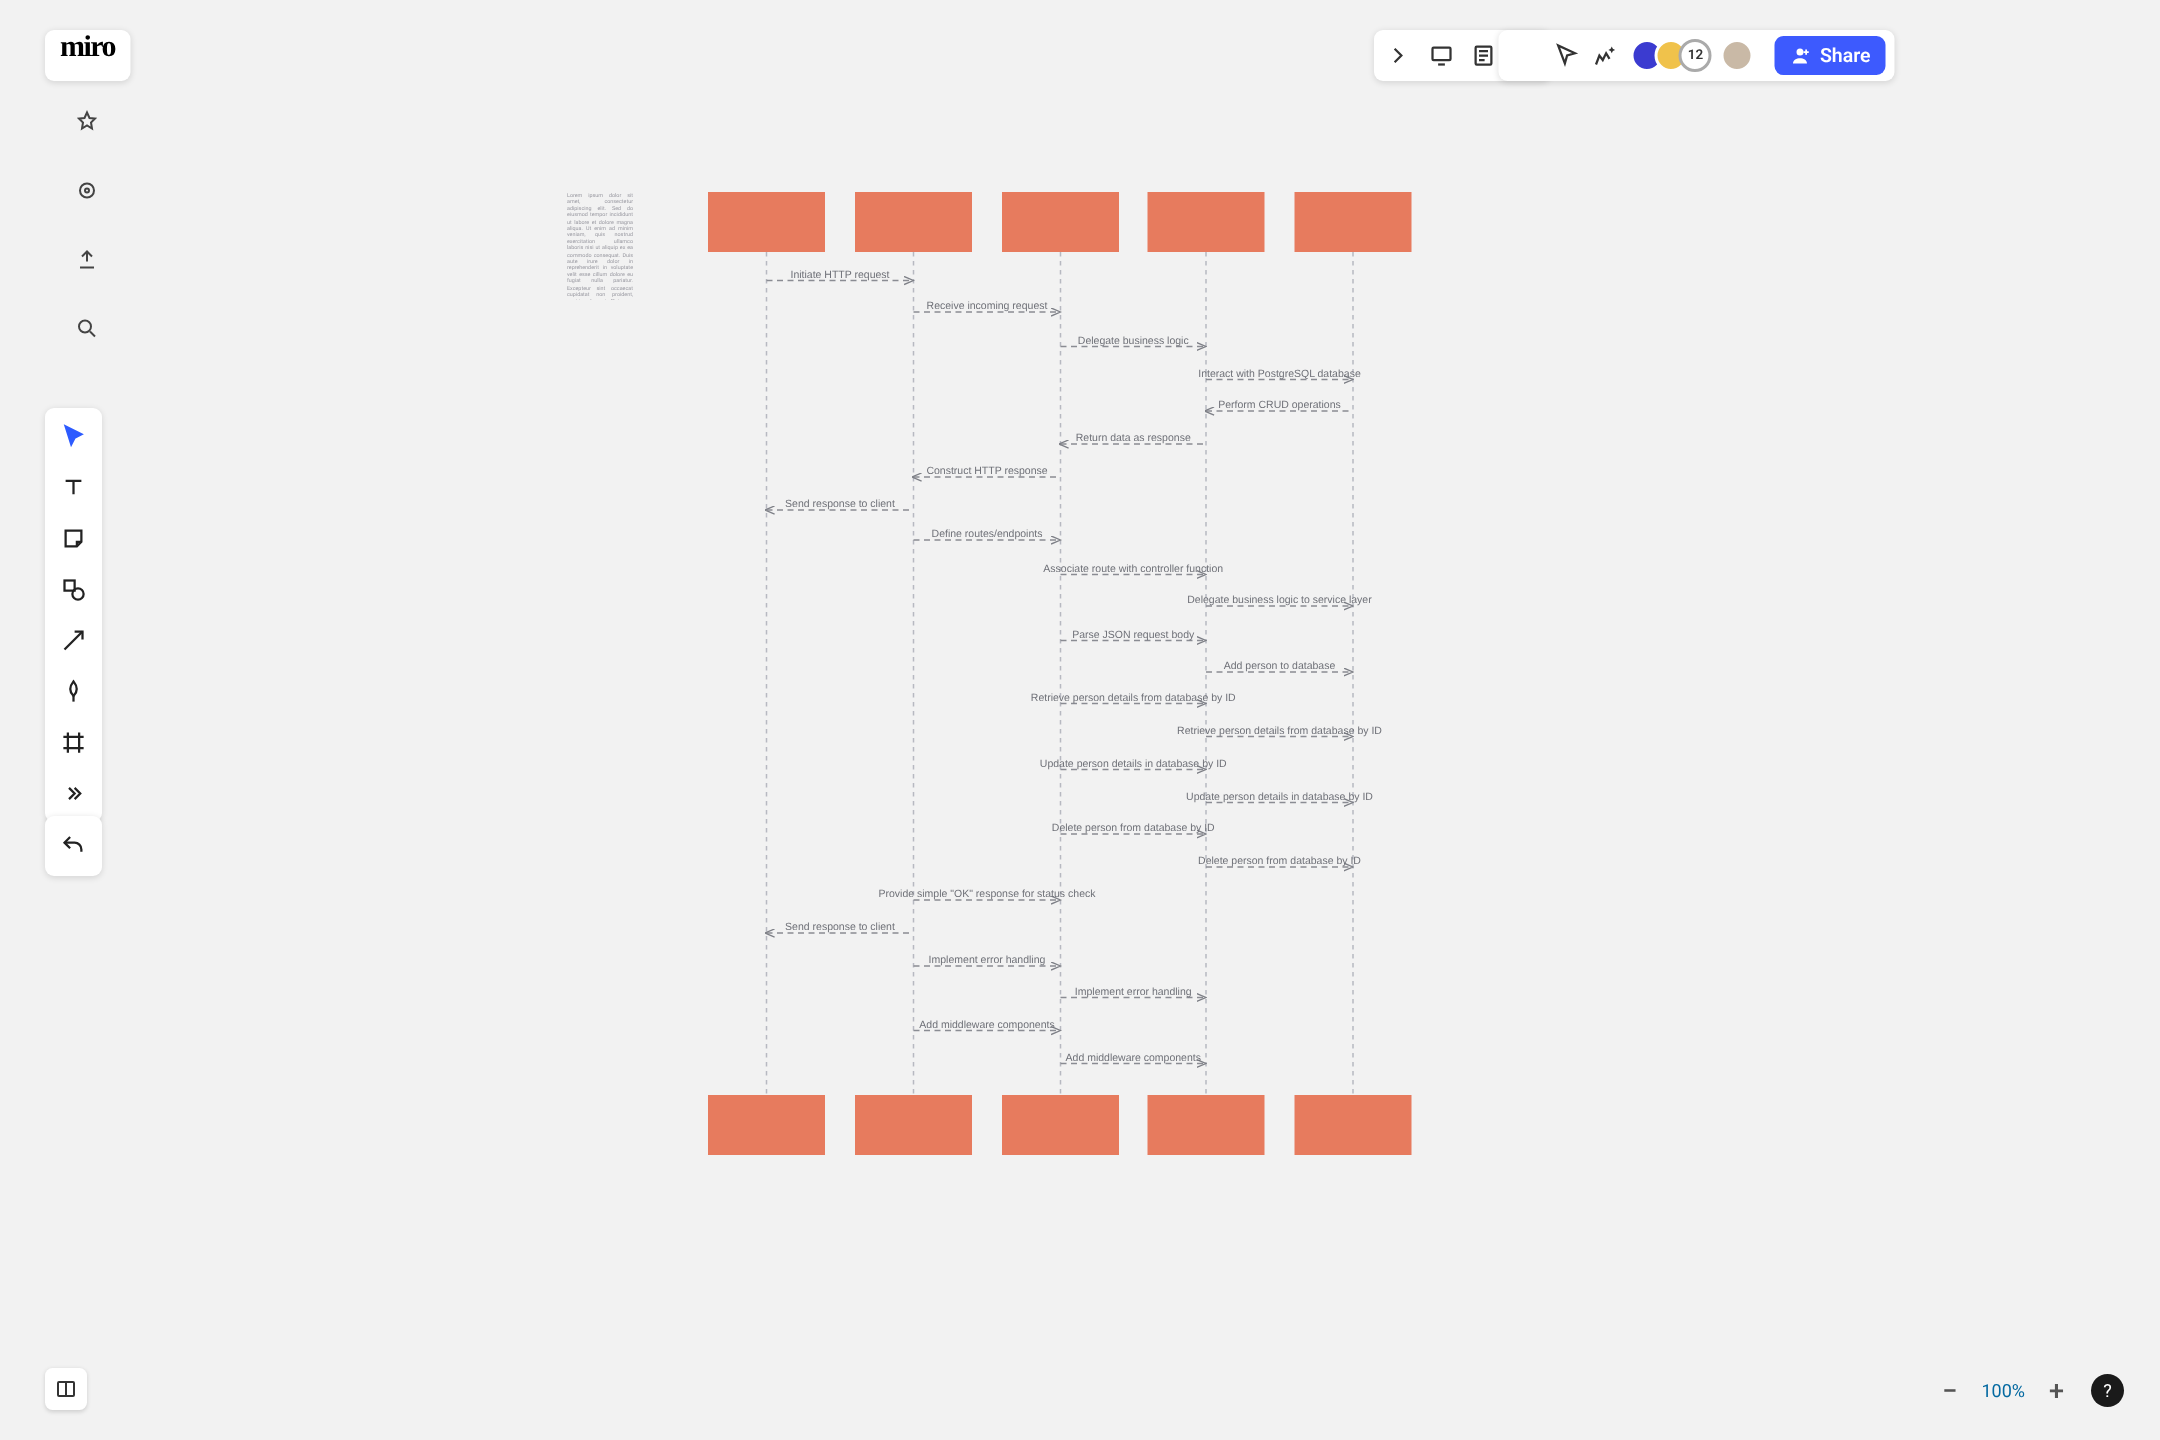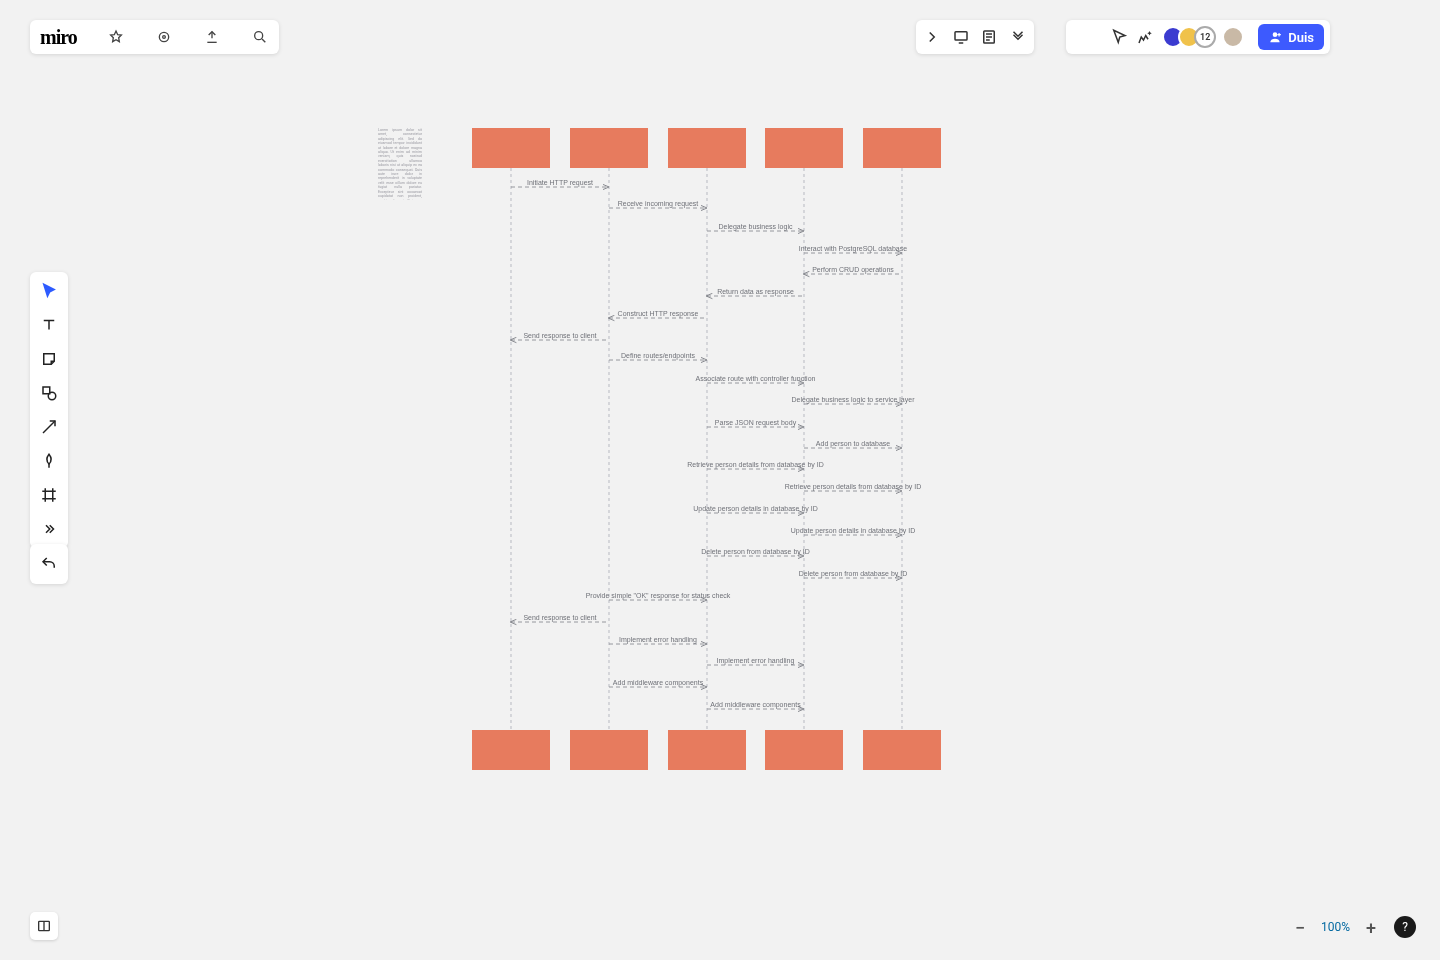--- a/index.html
+++ b/index.html
@@ -6,35 +6,36 @@
   html, body { width: 1440px; height: 960px; overflow: hidden; font-family: -apple-system, BlinkMacSystemFont, "Segoe UI", Roboto, Helvetica, Arial, sans-serif; }
   body { background: #f2f2f2; position: relative; }
 
   
   .logo-bar {
     position: absolute; top: 20px; left: 30px;
     height: 34px; display: flex; align-items: center;
     background: #fff; border-radius: 6px; padding: 0 10px;
     box-shadow: 0 1px 4px rgba(0,0,0,.12);
     gap: 30px;
+    flex-direction: column;
   }
   .logo { font-weight: 800; font-size: 20px; letter-spacing: -1px; font-family: Georgia, serif; }
   .logo-bar .ico { width: 18px; height: 18px; display: inline-flex; align-items: center; justify-content: center; color: #555; }
   .logo-bar .ico svg { width: 16px; height: 16px; stroke: #444; fill: none; stroke-width: 2; }
 
   
   .tr-group {
     position: absolute; top: 20px;
     height: 34px; display: flex; align-items: center;
     background: #fff; border-radius: 6px; padding: 0 6px;
     box-shadow: 0 1px 4px rgba(0,0,0,.12);
     gap: 8px;
   }
   .tr-A { left: 916px; width: 118px; justify-content: space-between; }
-  .tr-B { left: 1066px; width: 264px; justify-content: flex-end; padding-left: 45px; }
+  .tr-B { left: 999px; width: 264px; justify-content: flex-end; padding-left: 45px; }
   .ico-btn { width: 26px; height: 26px; display:inline-flex; align-items:center; justify-content:center; border-radius:4px; cursor:pointer; }
   .ico-btn svg { width:18px; height:18px; stroke:#333; fill:none; stroke-width:2; }
 
   .avatars { display:flex; align-items:center; }
   .avatar { width:22px; height:22px; border-radius:50%; border:2px solid #fff; margin-left:-6px; display:inline-block; font-size:9px; color:#fff; text-align:center; line-height:18px; }
   .avatar.first { margin-left:0; }
   .avatar.count { background:#fff; color:#333; border-color:#aaa; font-weight:600; }
   .avatar.presenter { margin-left:6px; }
   .share-btn {
     margin-left: 6px; height:26px; padding:0 10px; border-radius:6px;
@@ -244,21 +245,21 @@
     <span class="avatar first" style="background:#3b3bd0"></span>
     <span class="avatar" style="background:#f0c24b"></span>
     <span class="avatar count">12</span>
     <span class="avatar presenter" style="background:#c9b9a6"></span>
   </span>
   <span class="share-btn">
     <svg viewBox="0 0 24 24">
         <path d="M12 12a4 4 0 100-8 4 4 0 000 8zM4 21c0-4 4-6 8-6s8 2 8 6" fill="#fff"></path>
         <path d="M19 5v6M16 8h6" stroke="#fff" stroke-width="2" fill="none"></path>
       </svg>
-    <span>Duis</span>
+    <span>Share</span>
   </span>
 </div>
 
 <div class="left-toolbar">
   <span class="tool select" title="select">
     <svg viewBox="0 0 24 24">
         <path d="M5 3l5 16 3-6 6-3z"></path>
       </svg>
   </span>
   <span class="tool" title="text">

